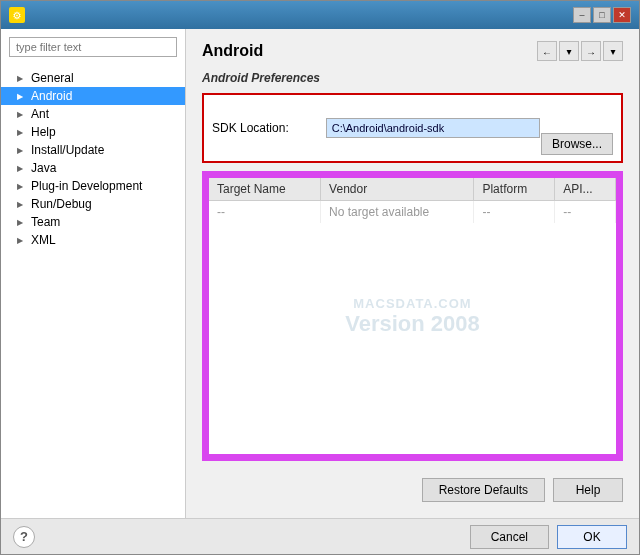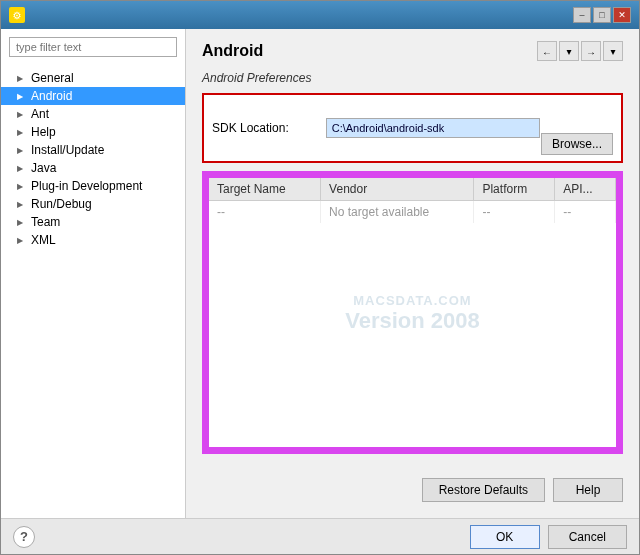--- a/index.html
+++ b/index.html
@@ -143,20 +143,21 @@
       display: flex;
       align-items: center;
       justify-content: center;
       font-size: 10px;
     }
     .section-label {
       font-size: 12px;
       color: #333;
       margin-bottom: 8px;
       font-style: italic;
+      font-weight: bold;
     }
     .sdk-row {
       display: flex;
       align-items: center;
       gap: 1px;
       border: 2px solid #cc0000;
       padding: 6px 8px;
       background: white;
       margin-bottom: 8px;
     }
@@ -233,21 +234,21 @@
       letter-spacing: 1px;
     }
     .watermark-version {
       font-size: 22px;
       font-weight: bold;
     }
     .bottom-buttons {
       display: flex;
       justify-content: flex-end;
       gap: 8px;
-      padding: 24px 0 4px 0;
+      padding: 17px 0 4px 0;
     }
     .btn {
       padding: 4px 16px;
       background: #e0e0e0;
       border: 1px solid #aaa;
       cursor: pointer;
       font-size: 12px;
       min-width: 70px;
     }
     .footer {
@@ -406,17 +407,17 @@
       <div class="bottom-buttons">
         <button class="btn">Restore Defaults</button>
         <button class="btn">Help</button>
       </div>
     </div>
   </div>
 
   <div class="footer">
     <div class="footer-help">?</div>
     <div class="footer-right">
+      <button class="footer-btn">Cancel</button>
       <button class="footer-btn ok">OK</button>
-      <button class="footer-btn">Cancel</button>
     </div>
   </div>
 </div>
 
 </body></html>

